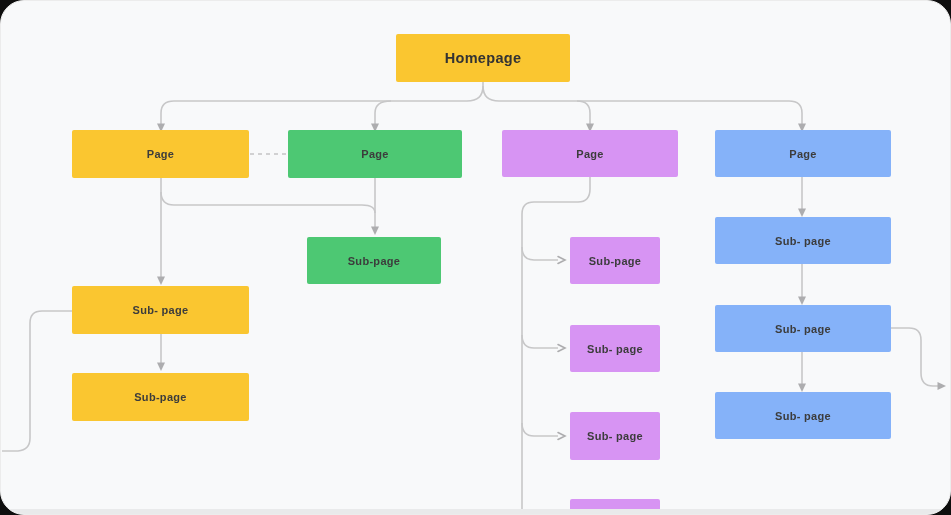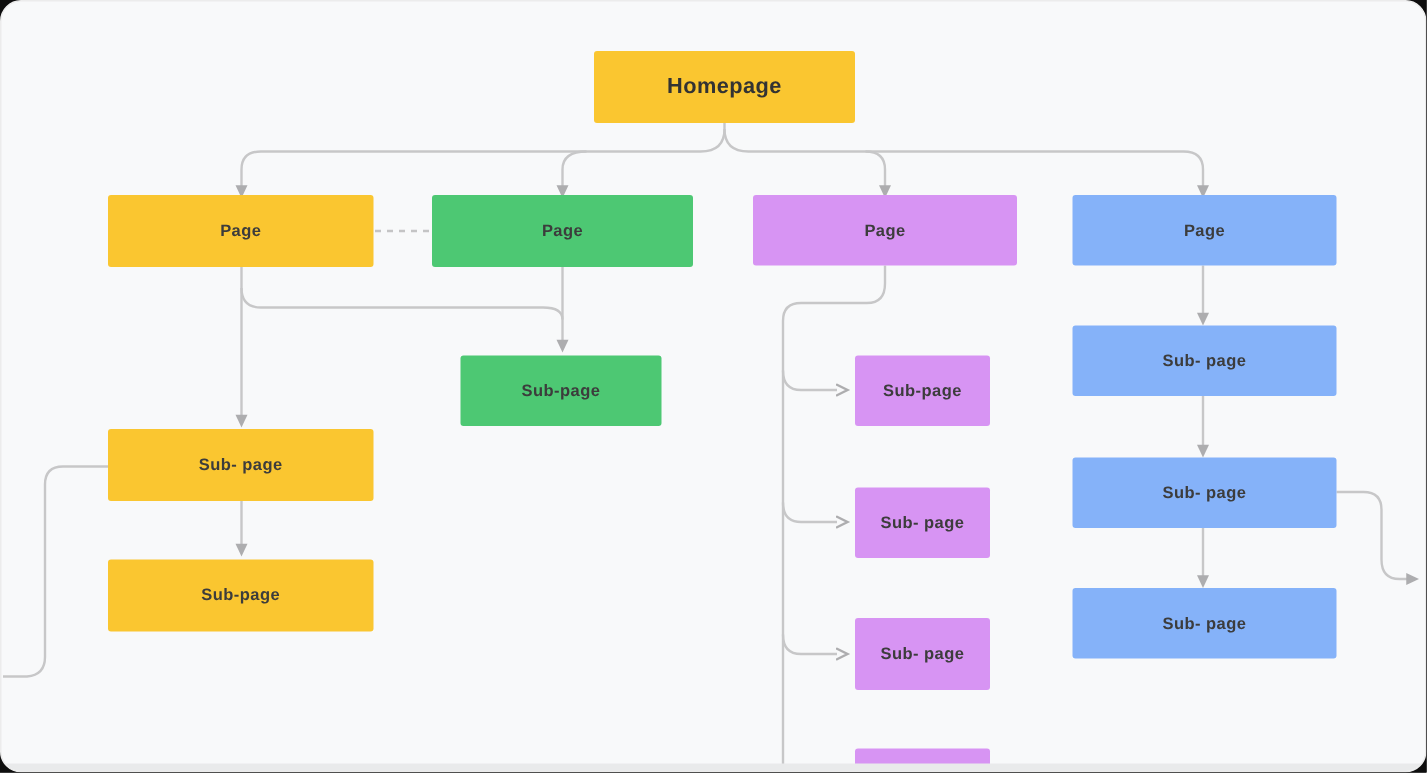--- a/index.html
+++ b/index.html
@@ -1,18 +1,18 @@
 <!DOCTYPE html>
 <html><head>
 <meta charset="utf-8">
 <style>
   html,body{margin:0;padding:0;background:#0e0e0e;}
   .stage{position:relative;width:951px;height:515px;background:#0e0e0e;overflow:hidden;
          font-family:"Liberation Sans", sans-serif;}
-  .canvas{position:absolute;inset:0;background:#f8f9fa;border-radius:14px;
+  .canvas{position:absolute;inset:0;background:#f8f9fa;border-radius:24px;
           border:1px solid #ececec;box-sizing:border-box;overflow:hidden;}
   .bottom-strip{position:absolute;left:0;right:0;bottom:0;height:5px;background:#e9eaeb;}
   svg.connectors{position:absolute;left:0;top:0;width:951px;height:515px;pointer-events:none;}
   .edge{fill:none;stroke:#c7c7c8;stroke-width:1.6;}
   .edge.dashed{stroke-dasharray:4 4;stroke:#c4c4c5;}
   .flow-node{position:absolute;display:flex;align-items:center;justify-content:center;
              border-radius:2px;box-sizing:border-box;cursor:pointer;}
   .flow-node .label{font-weight:bold;font-size:11px;color:#3c3c3c;letter-spacing:.3px;
                     white-space:pre;}
   .flow-node.emphasis .label{font-size:14.5px;color:#333;}

